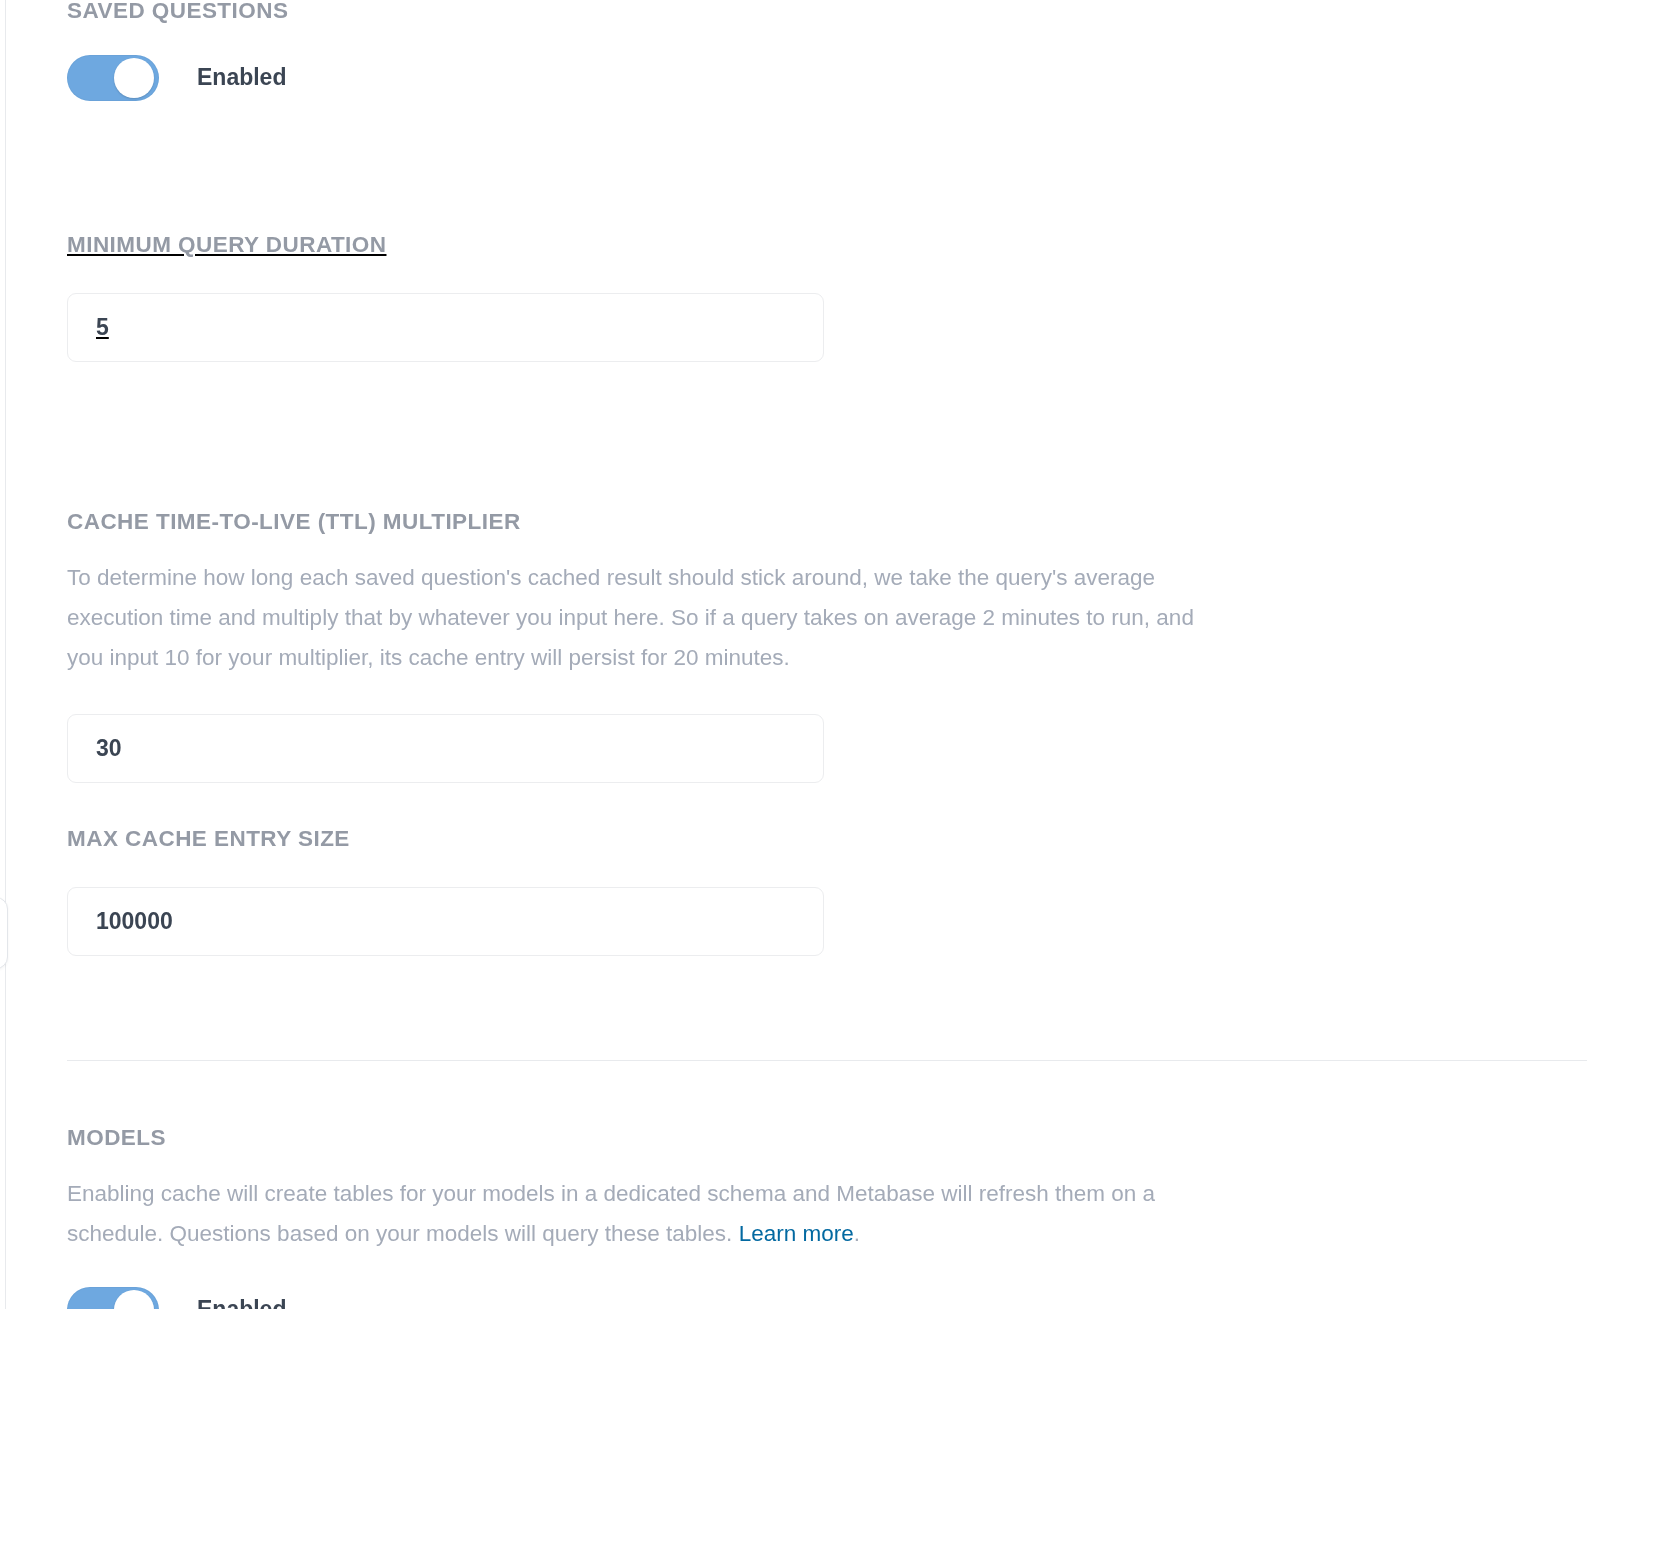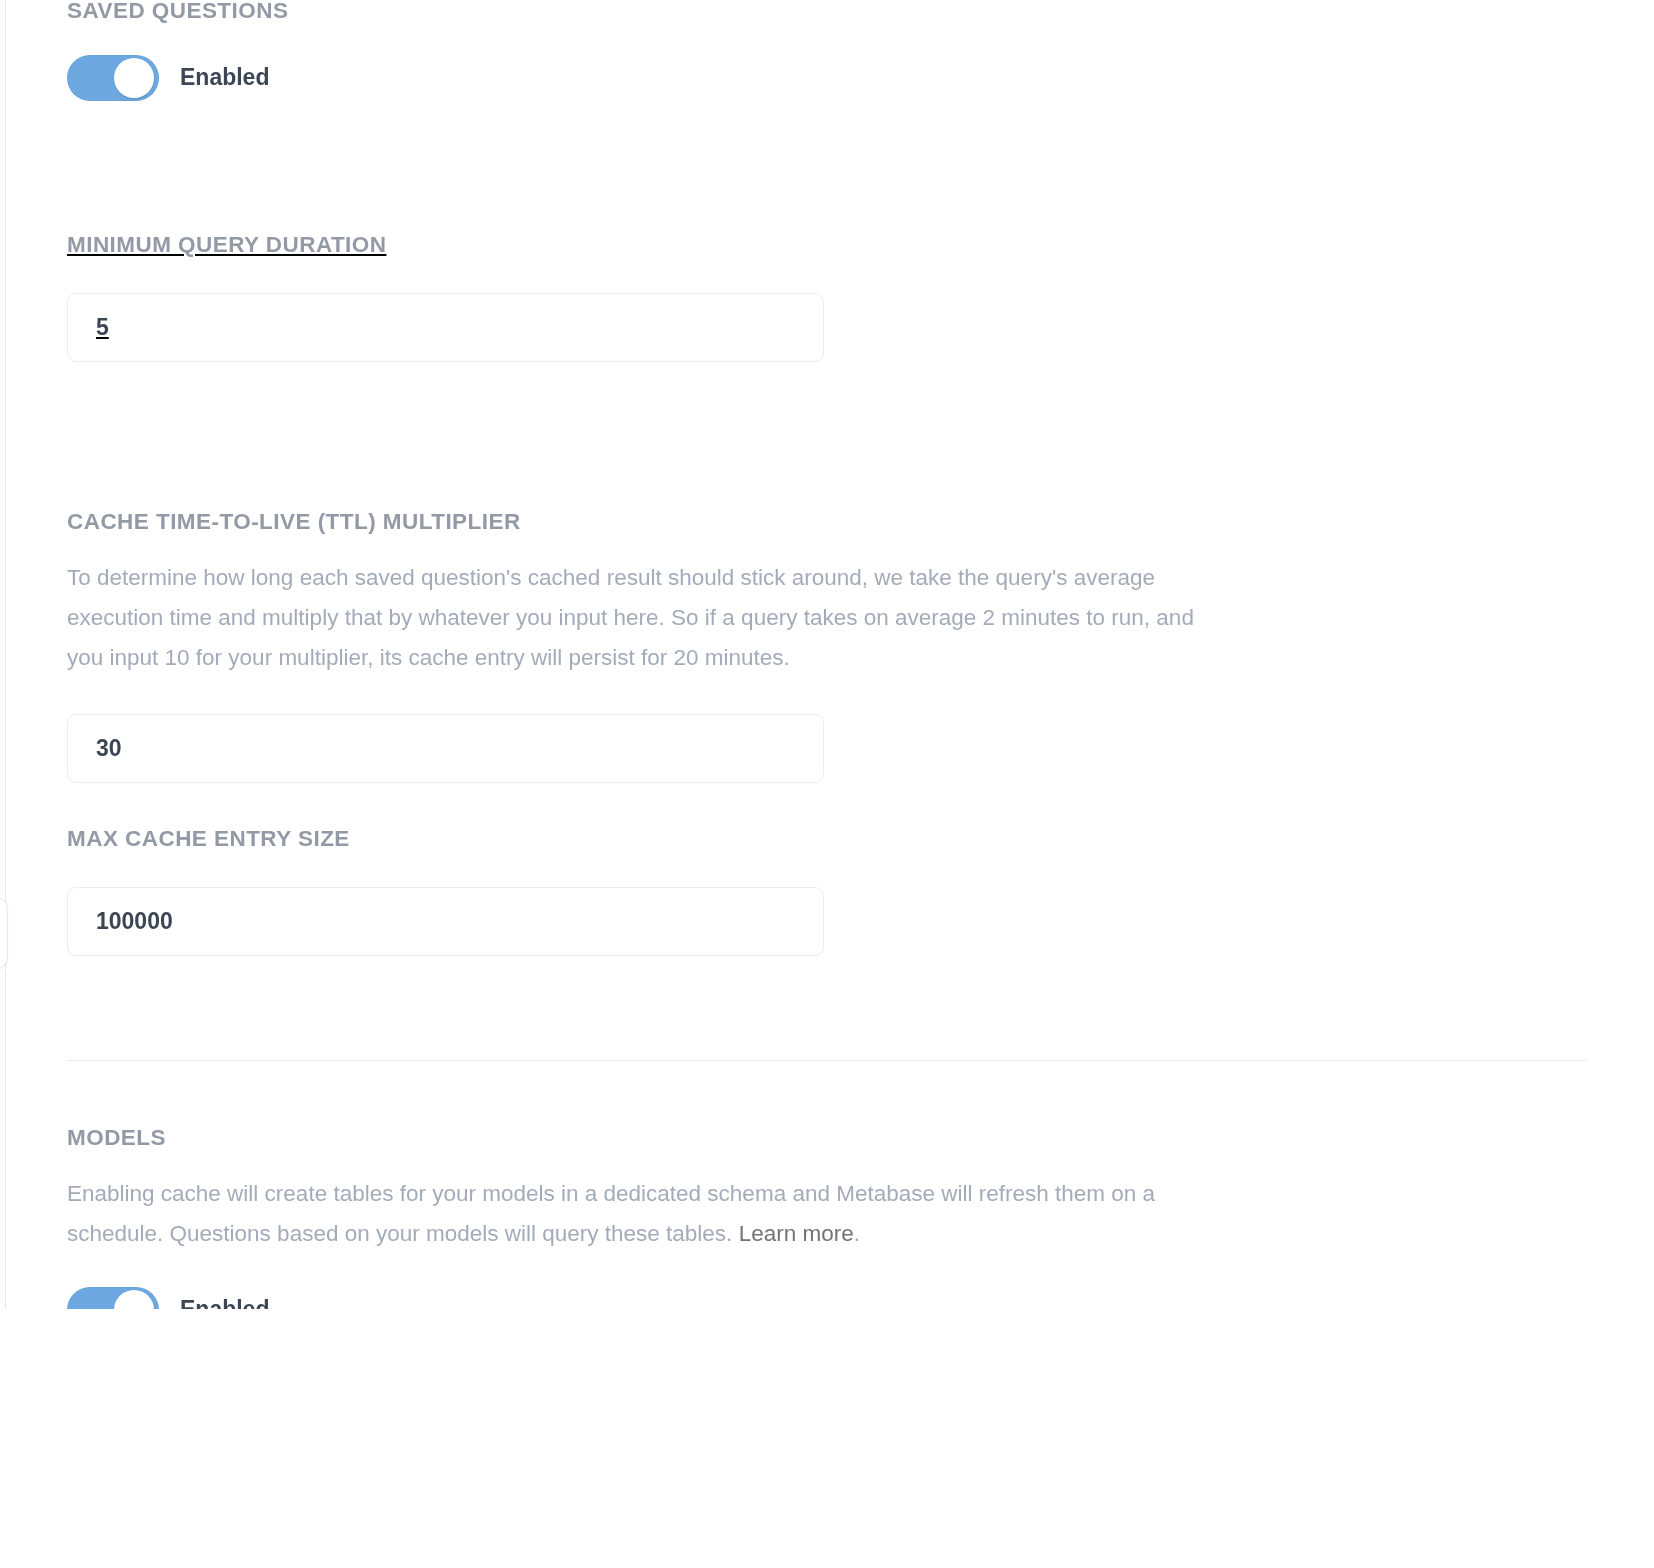--- a/index.html
+++ b/index.html
@@ -66,30 +66,30 @@
     font-weight: 400;
     color: #a4abb8;
     line-height: 40px;
     max-width: 1180px;
   }
 
   .section-desc.narrow { max-width: 880px; }
   .section-desc.wide   { max-width: 1165px; }
 
   .link {
-    color: #737373;
+    color: #0369a1;
     text-decoration: none;
     cursor: pointer;
   }
 
   
   .toggle-row {
     display: flex;
     align-items: center;
-    gap: 21px;
+    gap: 38px;
   }
 
   .toggle {
     position: relative;
     width: 92px;
     height: 46px;
     border-radius: 23px;
     background: #6ea8e0;
     cursor: pointer;
     flex: 0 0 auto;

